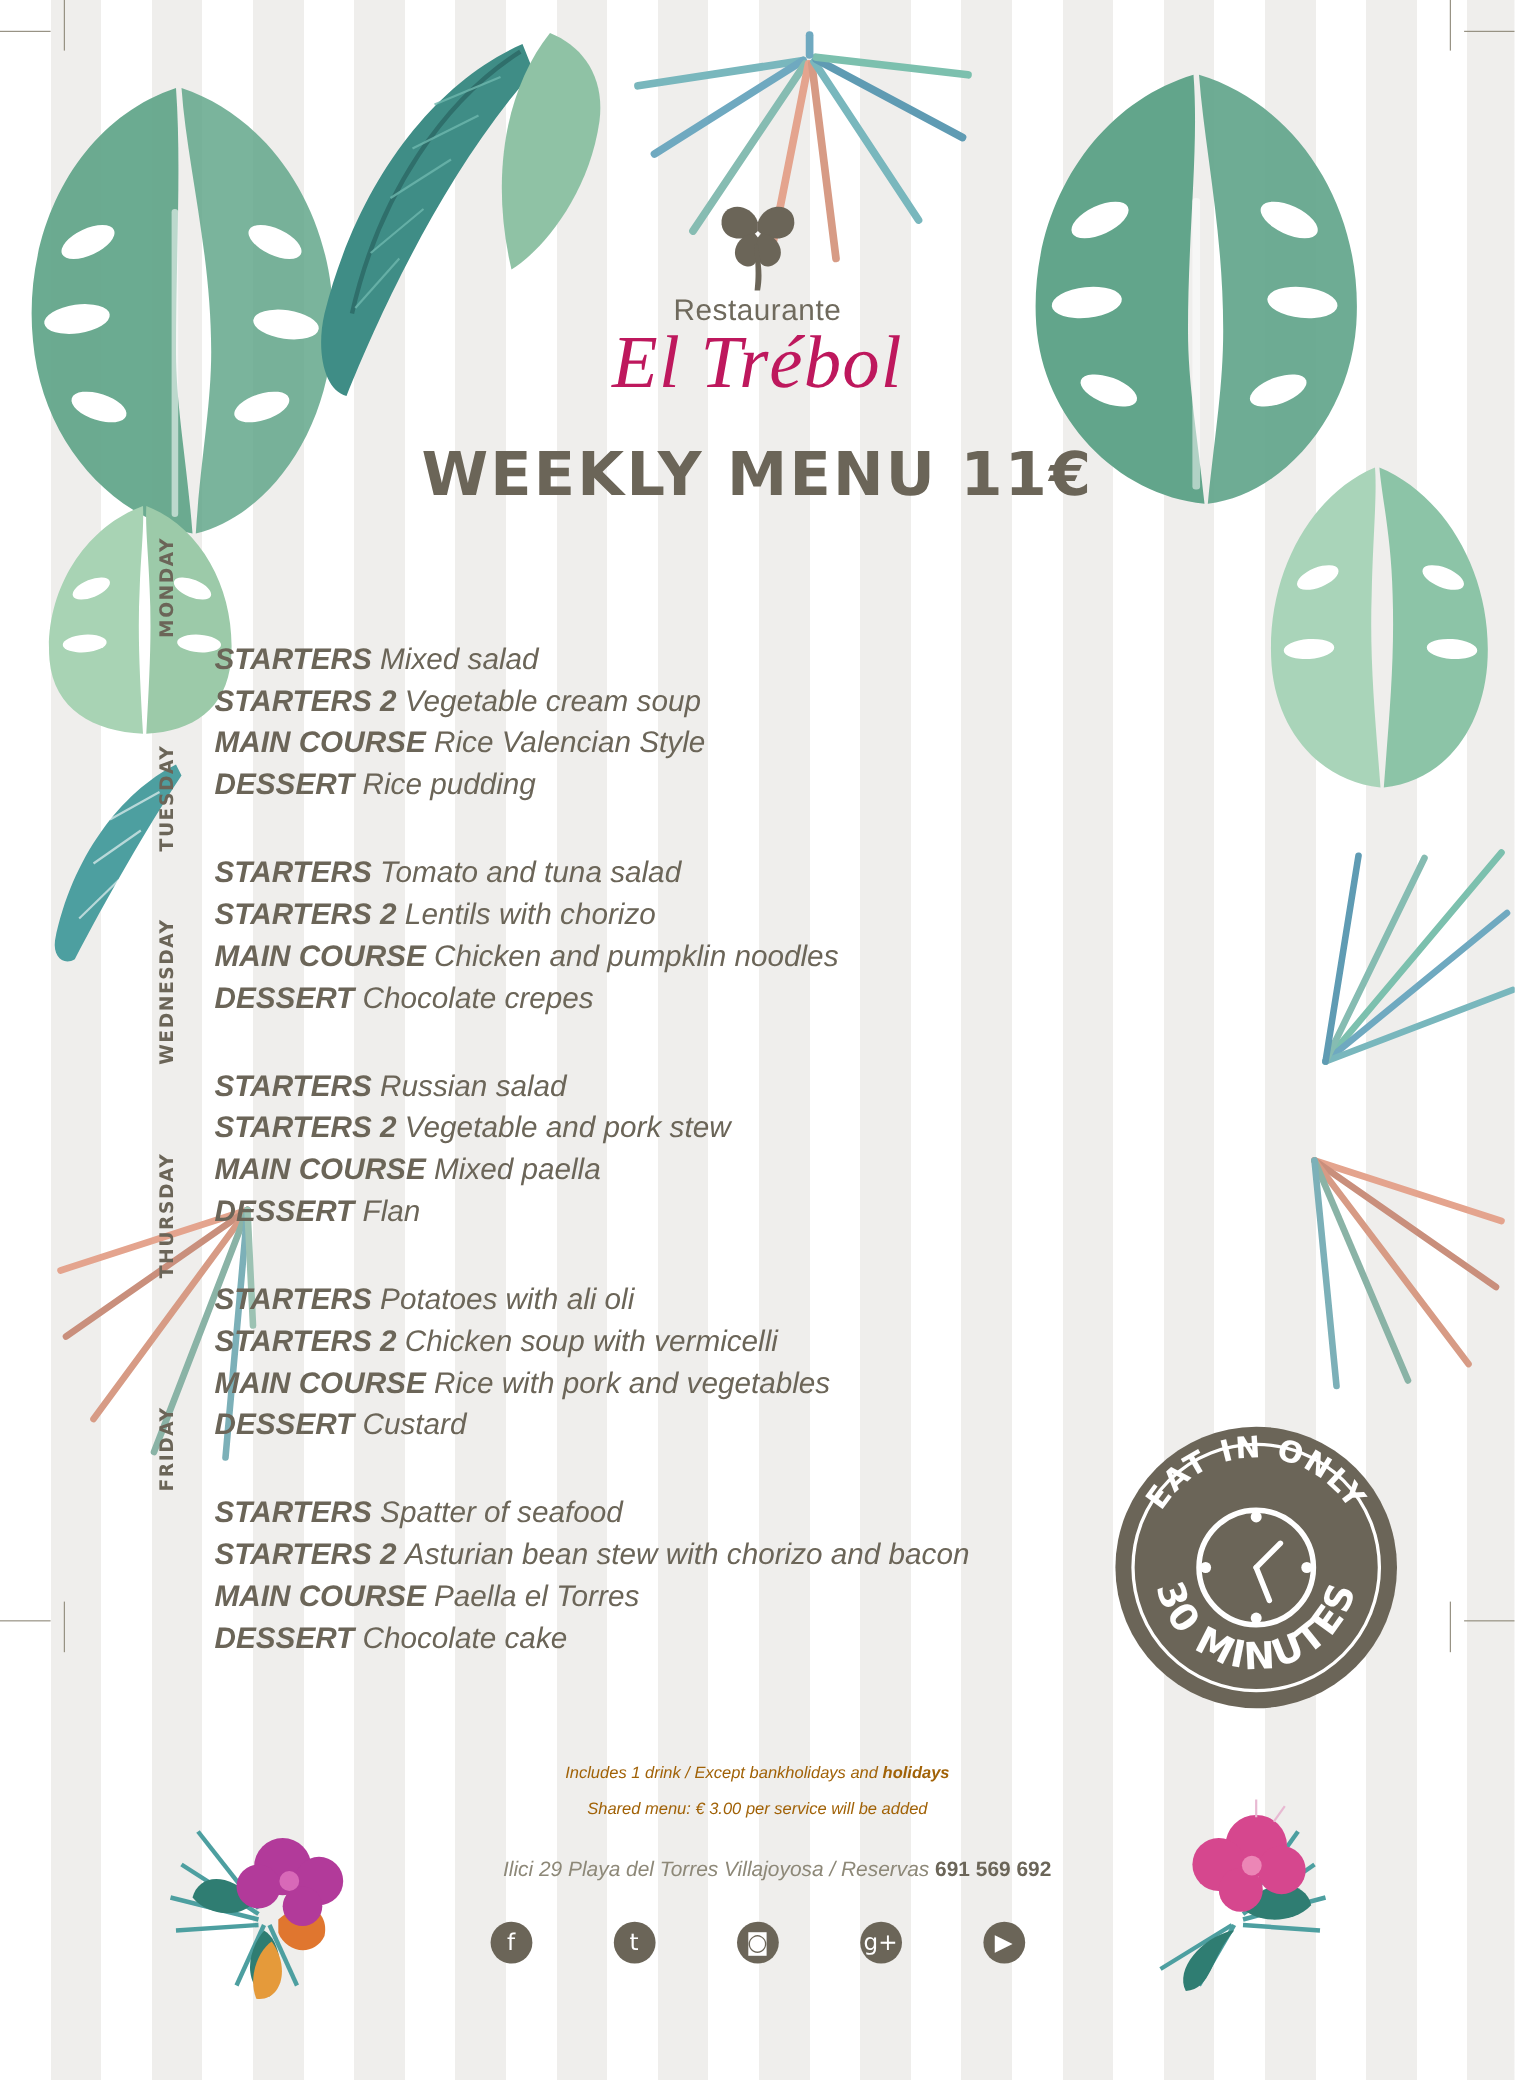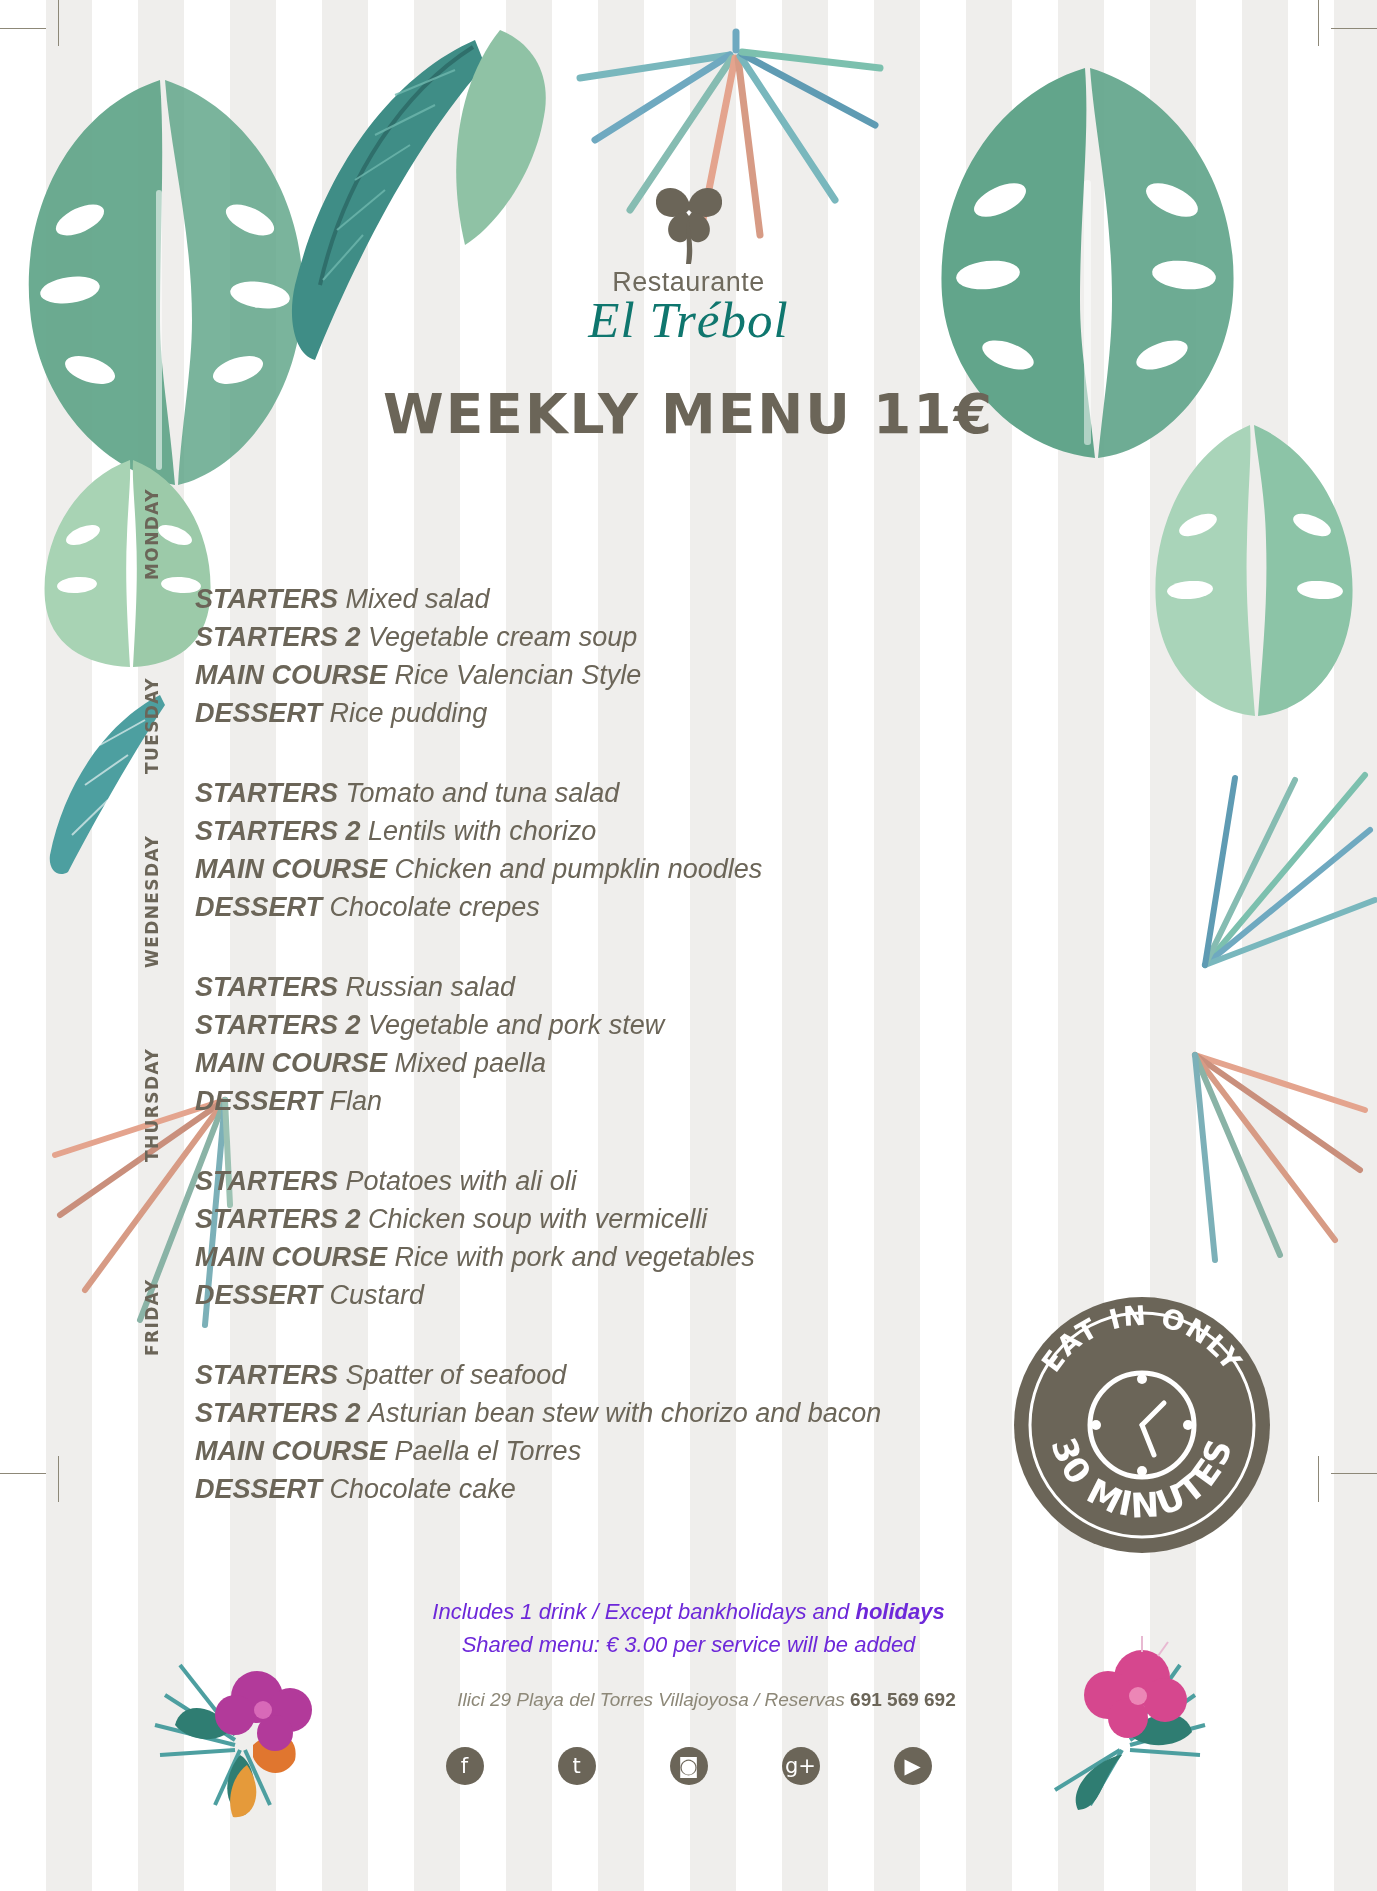--- a/index.html
+++ b/index.html
@@ -60,22 +60,22 @@
   #restaurante {
     font-family: "Liberation Sans", sans-serif;
     font-size: 27px;
     color: #6f6a5d;
     letter-spacing: 0.5px;
     margin-top: 2px;
   }
   #brand {
     font-family: "Liberation Serif", serif;
     font-style: italic;
-    font-size: 51px;
-    color: #0f766e;
+    font-size: 68px;
+    color: #be185d;
     letter-spacing: 1px;
     margin-top: -4px;
     line-height: 1.05;
   }
   #tagline {
     font-size: 26px;
     color: #6f6a5d;
     letter-spacing: 1.5px;
     margin-top: 6px;
   }
@@ -145,23 +145,23 @@
 
   
   #footer {
     position: absolute;
     left: 0;
     top: 1595px;
     width: 1377px;
     text-align: center;
   }
   .foot-line {
-    font-size: 22px;
+    font-size: 15px;
     font-style: italic;
-    color: #6d28d9;
+    color: #a16207;
     line-height: 33px;
   }
   .foot-line b { font-weight: bold; }
   #address {
     margin-top: 28px;
     font-size: 19px;
     font-style: italic;
     color: #8d8878;
     padding-left: 36px;
   }

